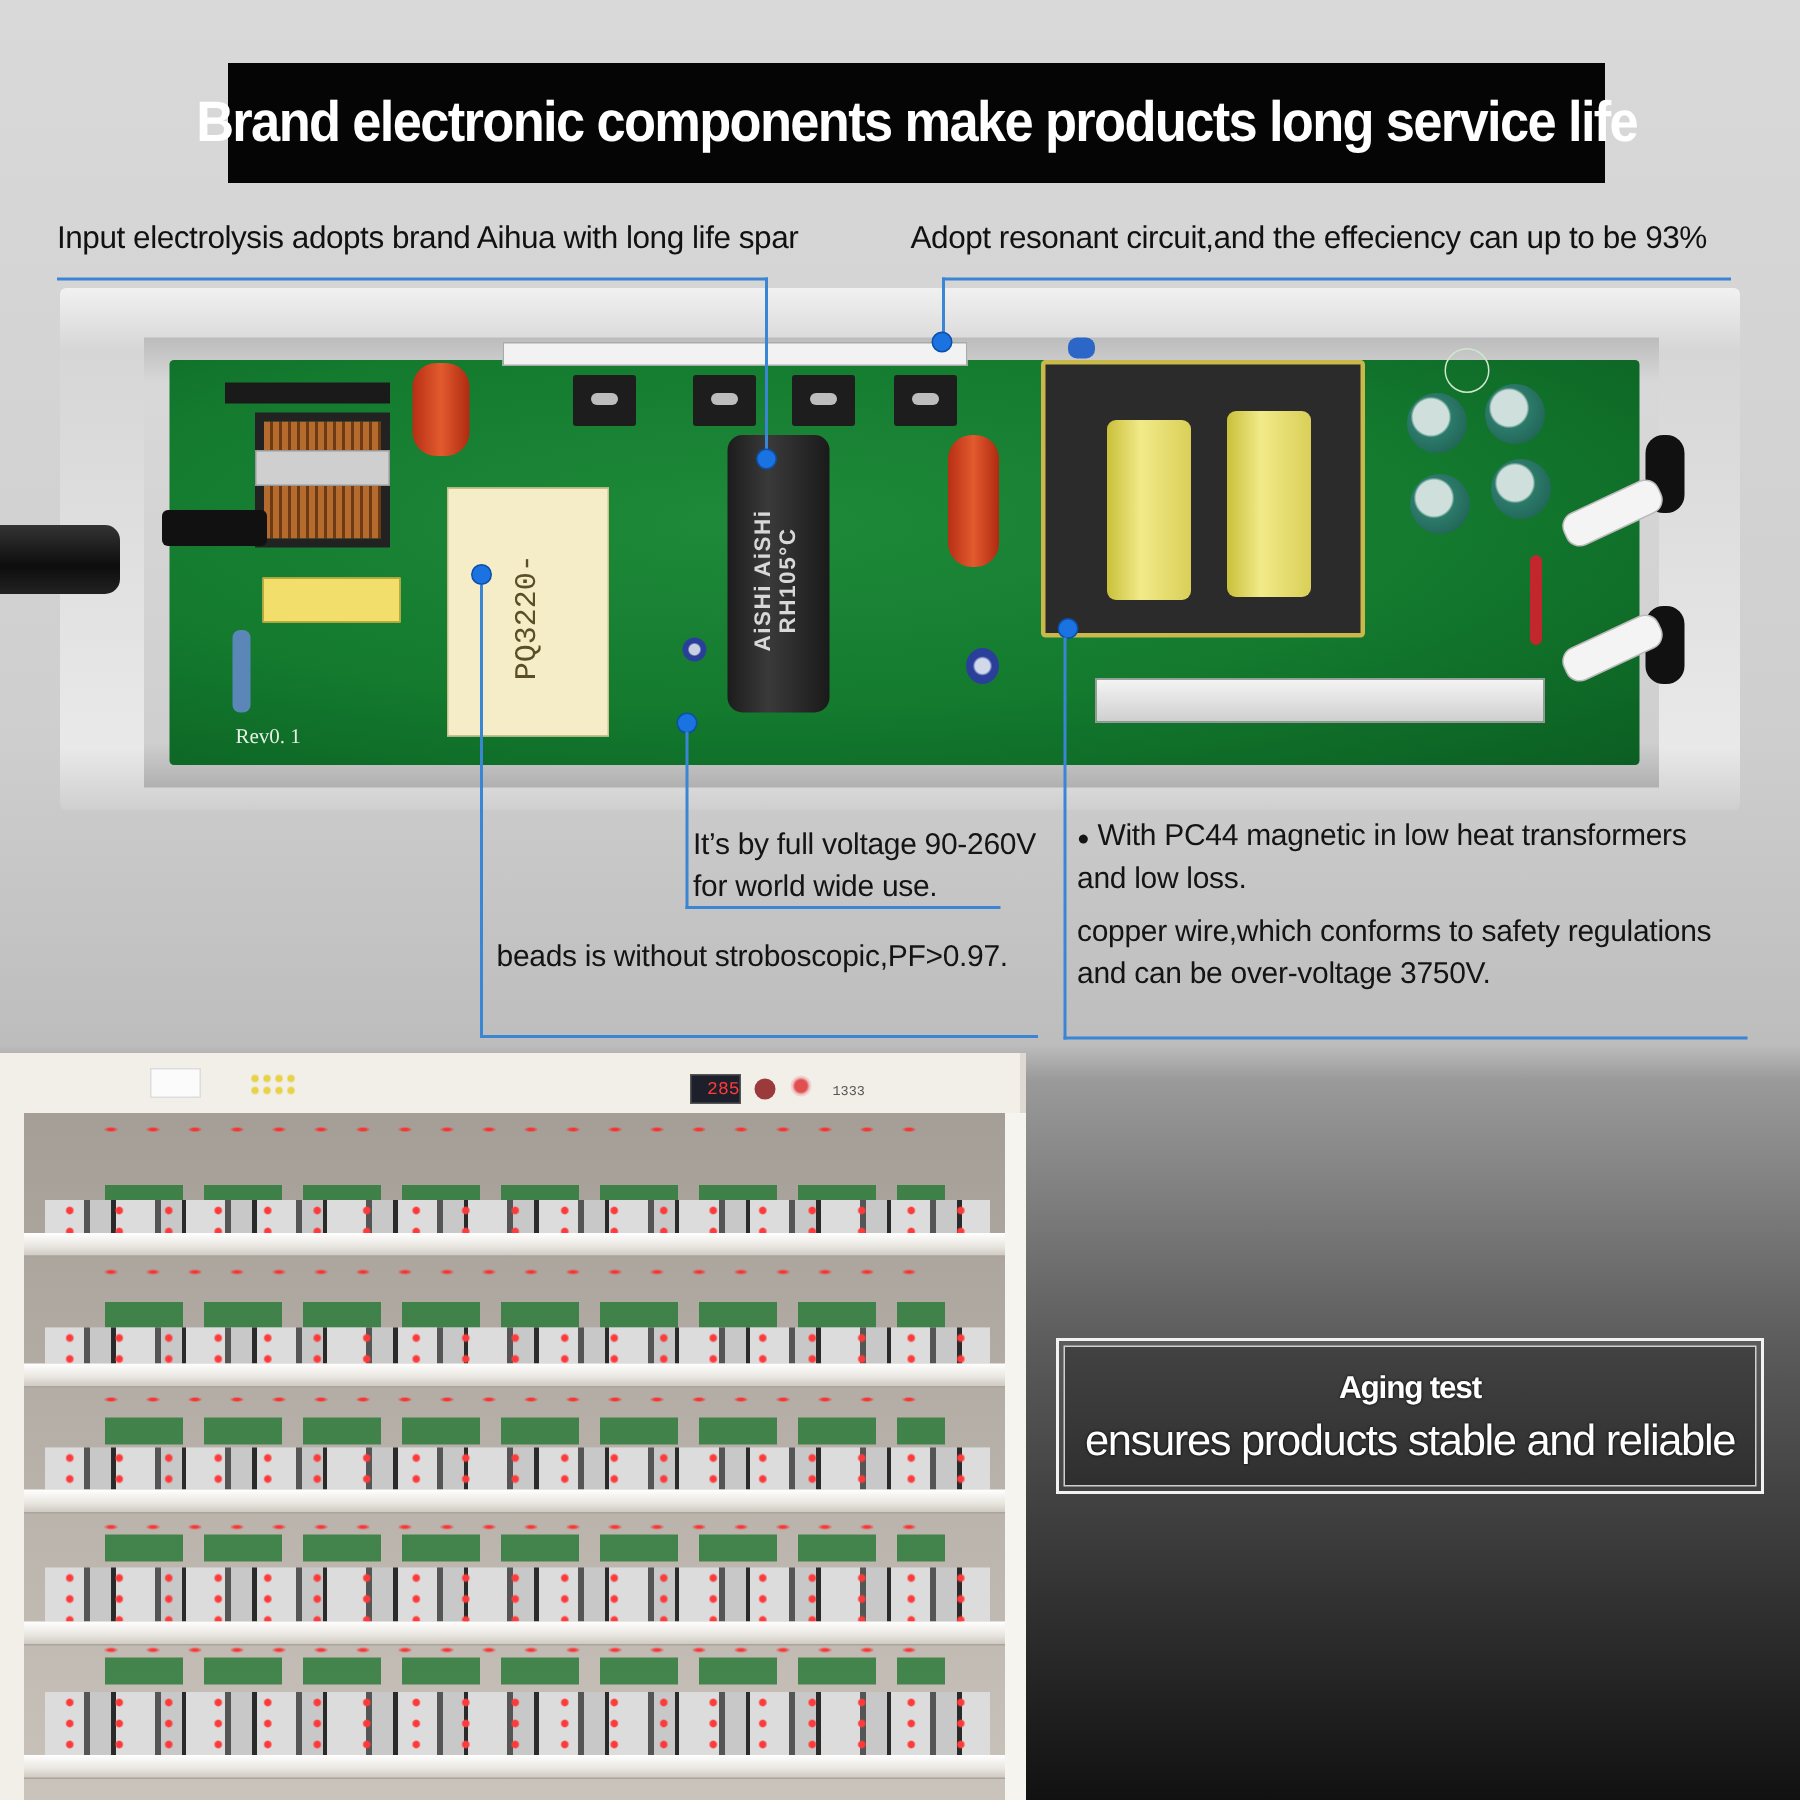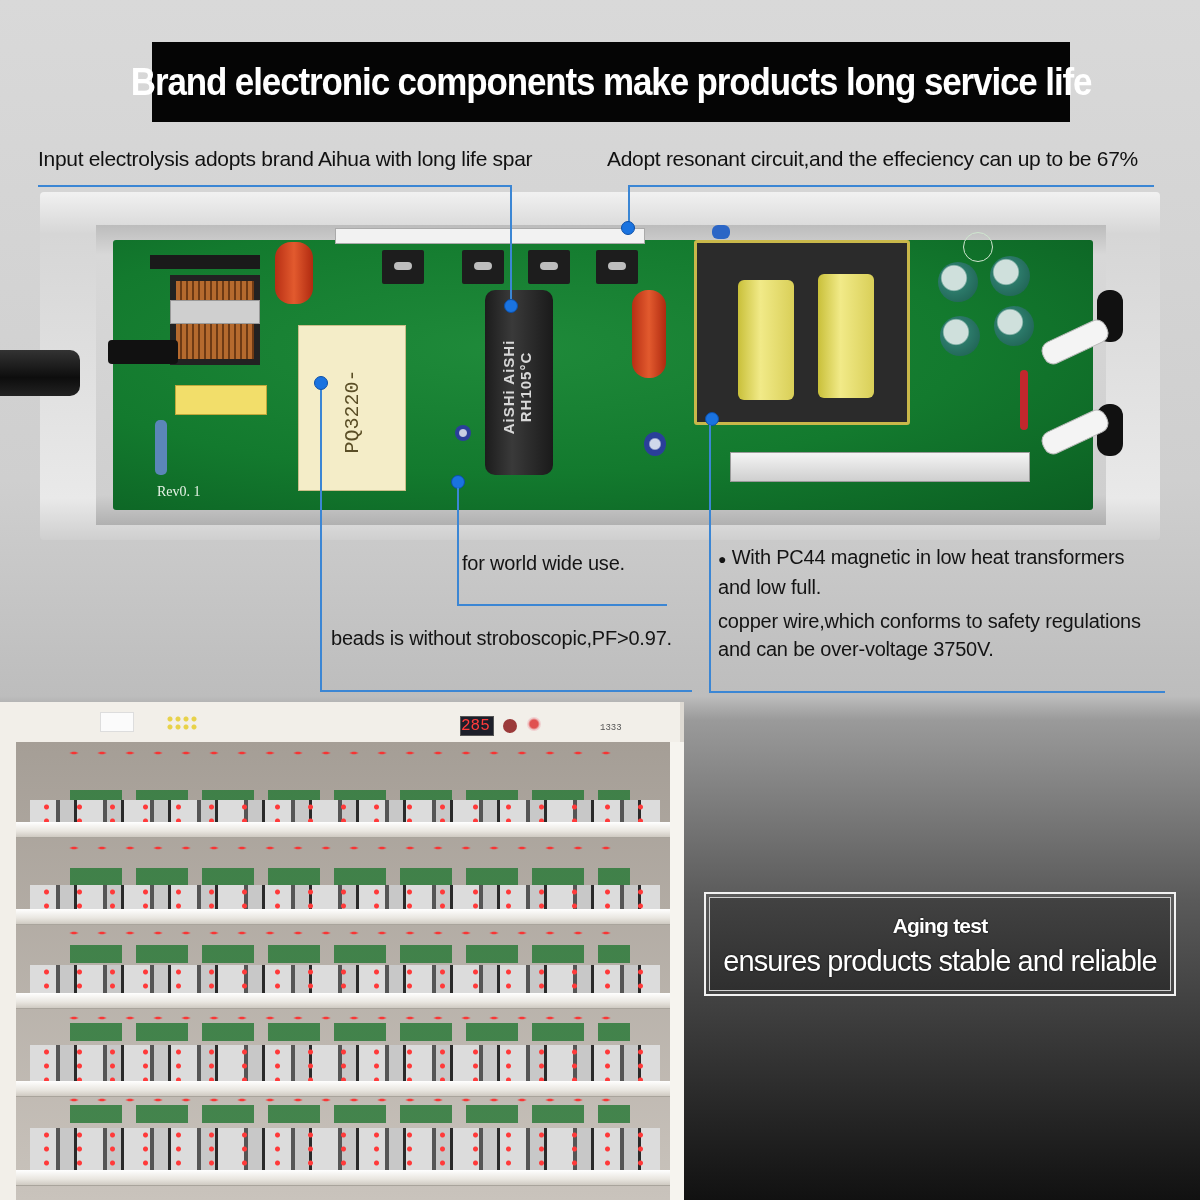--- a/index.html
+++ b/index.html
@@ -103,23 +103,23 @@
 
   
   .cabinet {
     left: 0; top: 702px; width: 684px; height: 498px;
     background: #f2efe9; border-right: 4px solid #dedad3;
   }
   .cab-top-display { left: 100px; top: 712px; width: 34px; height: 20px; background:#fbfbfb; border:1px solid #ddd; }
   .cab-leds { left: 166px; top: 715px; width: 32px; height: 16px;
     background: radial-gradient(circle,#e8d24a 2px,transparent 3px) 0 0/8px 8px; }
   .cab-meter { left: 460px; top: 716px; width: 34px; height: 20px; background:#1d1f2a; border:1px solid #555;
-    color:#ff3b3b; font-family:"Liberation Mono", monospace; font-size:16px; text-align:left; line-height:18px; }
+    color:#ff3b3b; font-family:"Liberation Mono", monospace; font-size:12px; text-align:right; line-height:18px; }
   .cab-btn { width: 14px; height: 14px; border-radius: 50%; }
-  .cab-code { left: 555px; top: 723px; font-size: 9px; color:#555; font-family:"Liberation Mono", monospace;margin-left:45px; }
+  .cab-code { left: 555px; top: 723px; font-size: 9px; color:#555; font-family:"Liberation Mono", monospace; }
   .cab-interior { left: 16px; top: 742px; width: 654px; height: 458px; background: linear-gradient(180deg,#a59e96,#c9c3bc); }
   .shelf {
     left: 16px; width: 654px; height: 16px;
     background: linear-gradient(180deg,#ffffff,#e9e6e0 60%,#cfcac2);
     border-bottom: 1px solid #a9a49c;
   }
   .shelf-row { left: 30px; width: 630px; height: 64px;
     background:
       radial-gradient(circle, #ff3a3a 2px, transparent 3px) 0 0/33px 14px,
       repeating-linear-gradient(90deg, #dcdcdc 0 26px, #555 26px 30px, #c8c8c8 30px 44px, #2a2a2a 44px 47px),
@@ -149,21 +149,21 @@
   .aging-sub { font-size: 29px; letter-spacing: -0.9px; line-height: 36px; }
 </style>
 </head>
 <body>
 
 <div class="abs title-bar">
   <span class="title-text">Brand electronic components make products long service life</span>
 </div>
 
 <div class="abs caption" style="left:38px;top:147px;">Input electrolysis adopts brand Aihua with long life spar</div>
-<div class="abs caption" style="left:607px;top:147px;">Adopt resonant circuit,and the effeciency can up to be 67%</div>
+<div class="abs caption" style="left:607px;top:147px;">Adopt resonant circuit,and the effeciency can up to be 93%</div>
 
 <div class="abs housing"></div>
 <div class="abs housing-inner"></div>
 <div class="abs cable-left"></div>
 <div class="abs pcb"></div>
 
 <div class="abs" style="left:150px;top:255px;width:110px;height:14px;background:#1a1a1a;"></div>
 <div class="abs inductor"></div>
 <div class="abs inductor-clip"></div>
 <div class="abs cap-red" style="left:275px;top:242px;width:38px;height:62px;"></div>
@@ -221,33 +221,34 @@
 
 <div class="abs dot" style="left:314px;top:376px;"></div>
 <div class="abs line-v" style="left:320px;top:390px;height:302px;"></div>
 <div class="abs line-h" style="left:320px;top:690px;width:372px;"></div>
 
 <div class="abs dot" style="left:705px;top:412px;"></div>
 <div class="abs line-v" style="left:709px;top:425px;height:268px;"></div>
 <div class="abs line-h" style="left:709px;top:691px;width:456px;"></div>
 
 <div class="abs note" style="left:462px;top:549px;">
+  <div>It’s by full voltage 90-260V</div>
   <div>for world wide use.</div>
 </div>
 
 <div class="abs note" style="left:331px;top:624px;">
   <div>beads is without stroboscopic,PF&gt;0.97.</div>
 </div>
 
 <div class="abs note" style="left:718px;top:543px;">
   <div>
     <span style="font-size:14px;">●</span>
     <span>With PC44 magnetic in low heat transformers</span>
   </div>
-  <div>and low full.</div>
+  <div>and low loss.</div>
 </div>
 
 <div class="abs note" style="left:718px;top:607px;">
   <div>copper wire,which conforms to safety regulations</div>
   <div>and can be over-voltage 3750V.</div>
 </div>
 
 <div class="abs cabinet"></div>
 <div class="abs cab-top-display"></div>
 <div class="abs cab-leds"></div>

